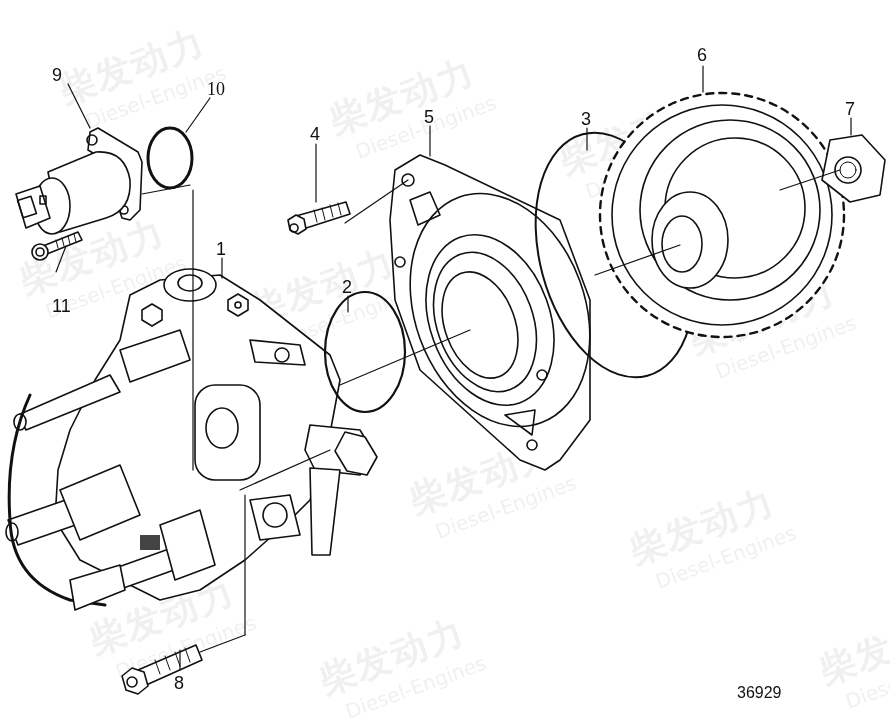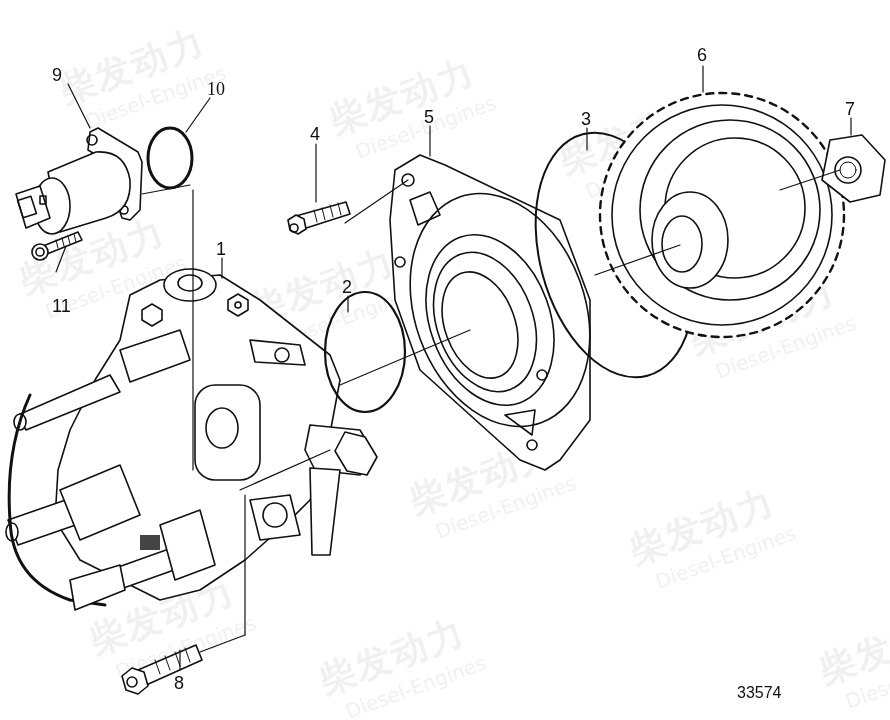--- a/index.html
+++ b/index.html
@@ -195,14 +195,14 @@
   <span class="callout" style="left:52px;top:297px;">11</span>
   <span class="callout" style="left:216px;top:240px;">1</span>
   <span class="callout" style="left:342px;top:278px;">2</span>
   <span class="callout" style="left:581px;top:110px;">3</span>
   <span class="callout" style="left:310px;top:125px;">4</span>
   <span class="callout" style="left:424px;top:108px;">5</span>
   <span class="callout" style="left:697px;top:46px;">6</span>
   <span class="callout" style="left:845px;top:100px;">7</span>
   <span class="callout" style="left:174px;top:674px;">8</span>
 
-  <span class="fig">33574</span>
+  <span class="fig">36929</span>
 </div>
 
 </body></html>

